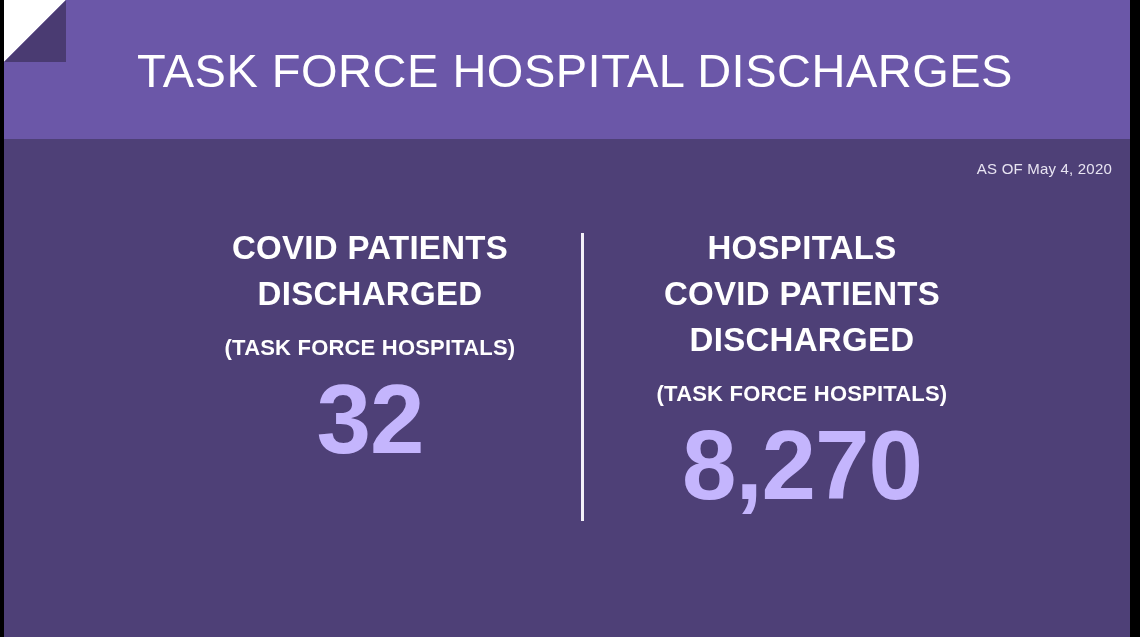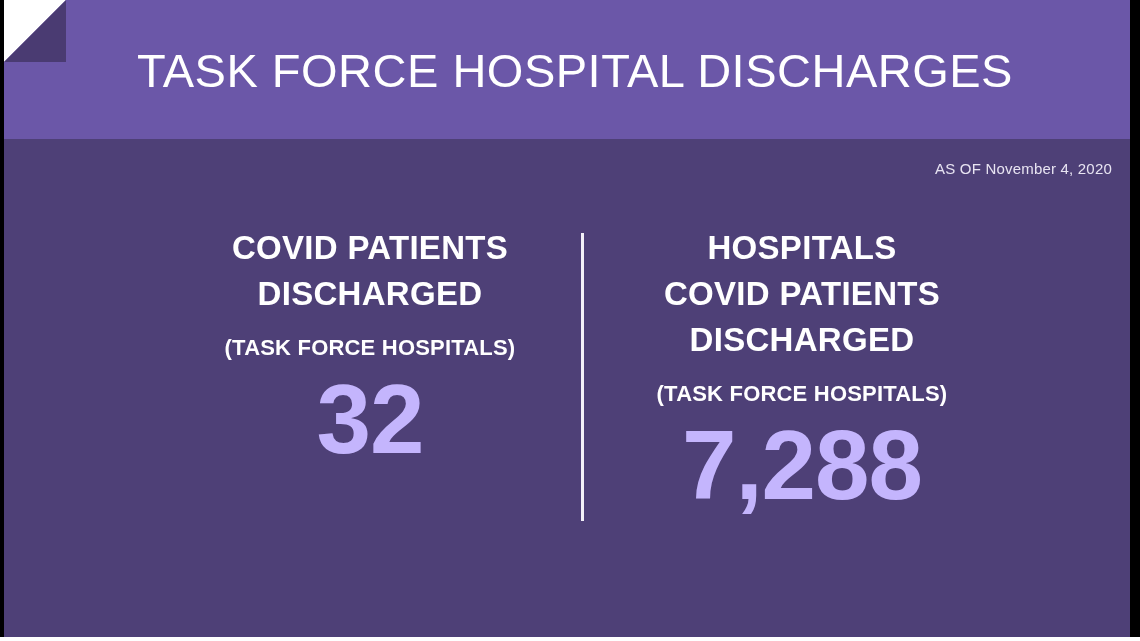--- a/index.html
+++ b/index.html
@@ -182,21 +182,21 @@
 
     <div class="header-band">
       <div class="header-title">TASK FORCE HOSPITAL DISCHARGES</div>
     </div>
 
     <div class="fold">
       <div class="fold-white"></div>
       <div class="fold-dark"></div>
     </div>
 
-    <div class="as-of">AS OF November 4, 2020</div>
+    <div class="as-of">AS OF May 4, 2020</div>
 
     <div class="stats">
 
       <div class="divider"></div>
 
       <div class="stat-col left">
         <div class="stat-heading">
           <div>COVID PATIENTS</div>
           <div>DISCHARGED</div>
         </div>
@@ -204,21 +204,21 @@
         <div class="stat-value">32</div>
       </div>
 
       <div class="stat-col right">
         <div class="stat-heading">
           <div>HOSPITALS</div>
           <div>COVID PATIENTS</div>
           <div>DISCHARGED</div>
         </div>
         <div class="stat-sub">(TASK FORCE HOSPITALS)</div>
-        <div class="stat-value">7,288</div>
+        <div class="stat-value">8,270</div>
       </div>
 
     </div>
 
   </div>
 
   <div class="edge-left"></div>
   <div class="edge-right"></div>
   <div class="edge-bottom"></div>
 

